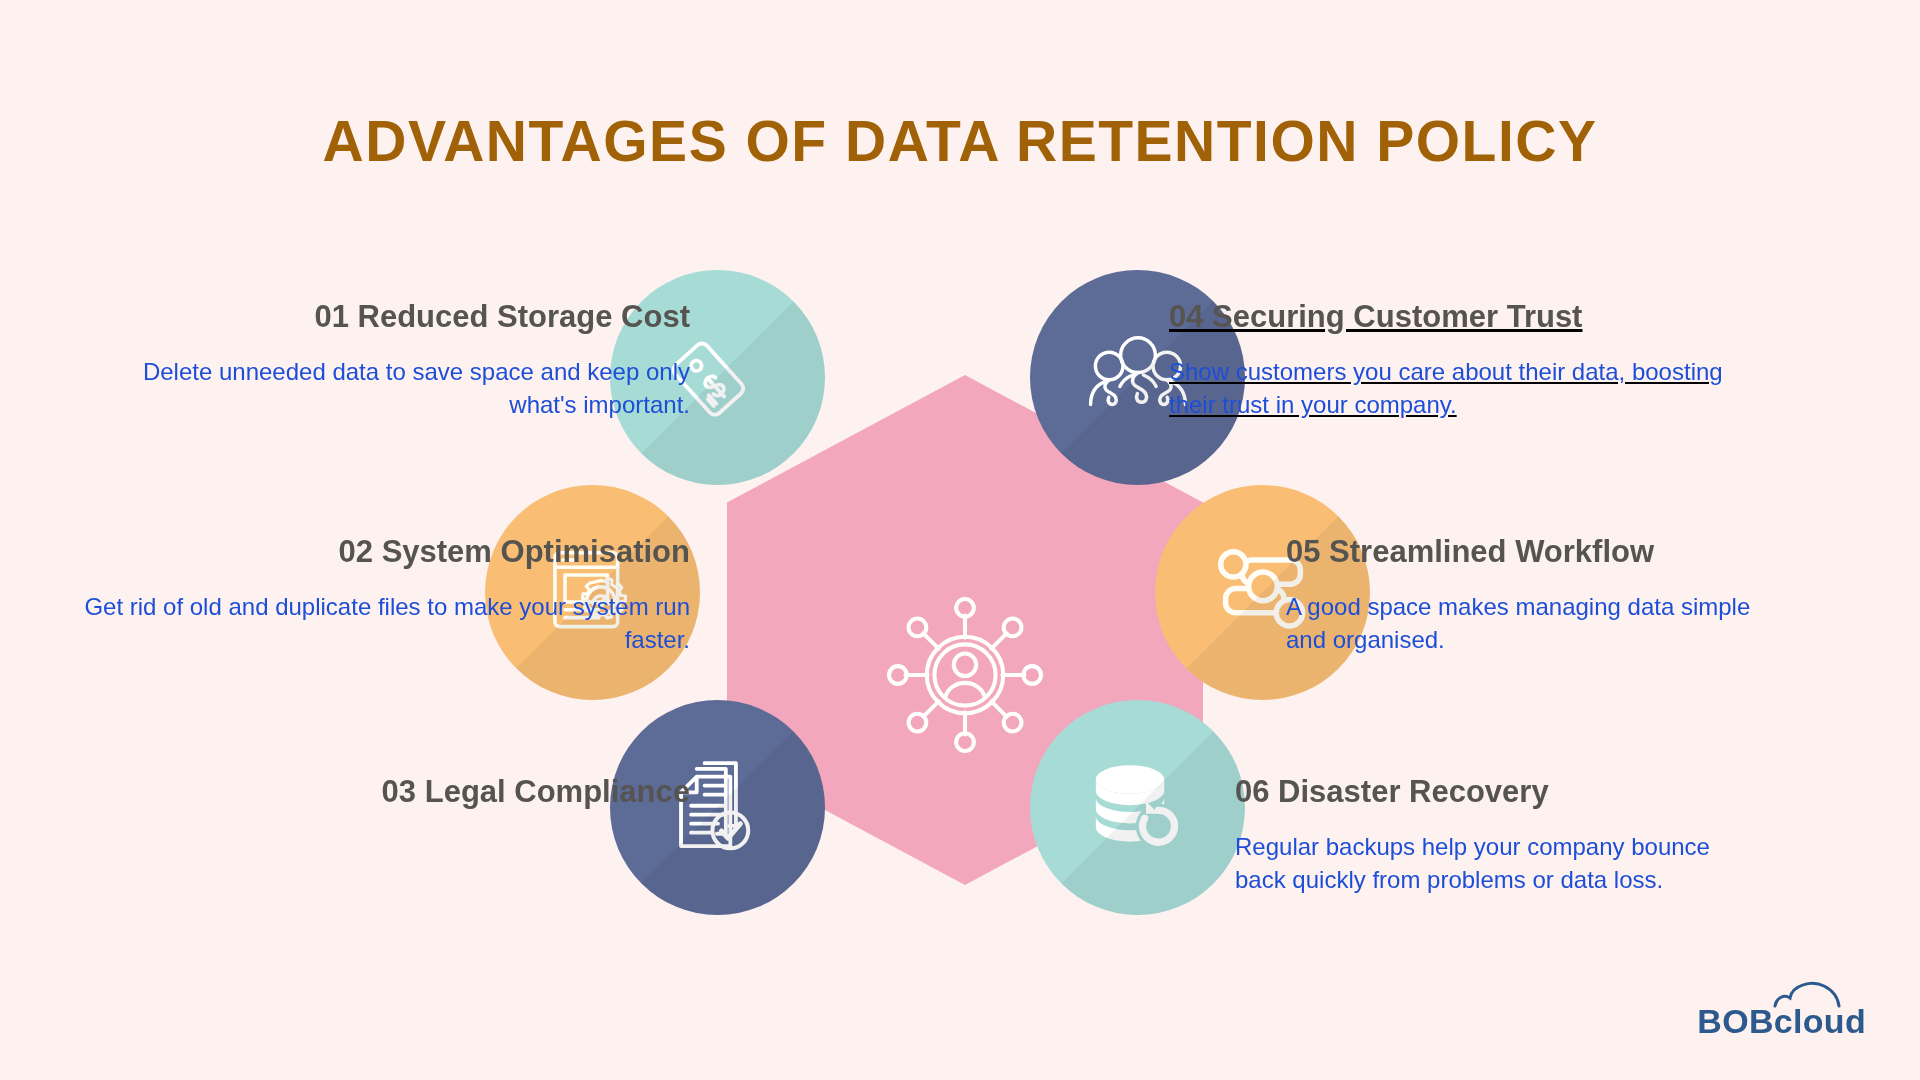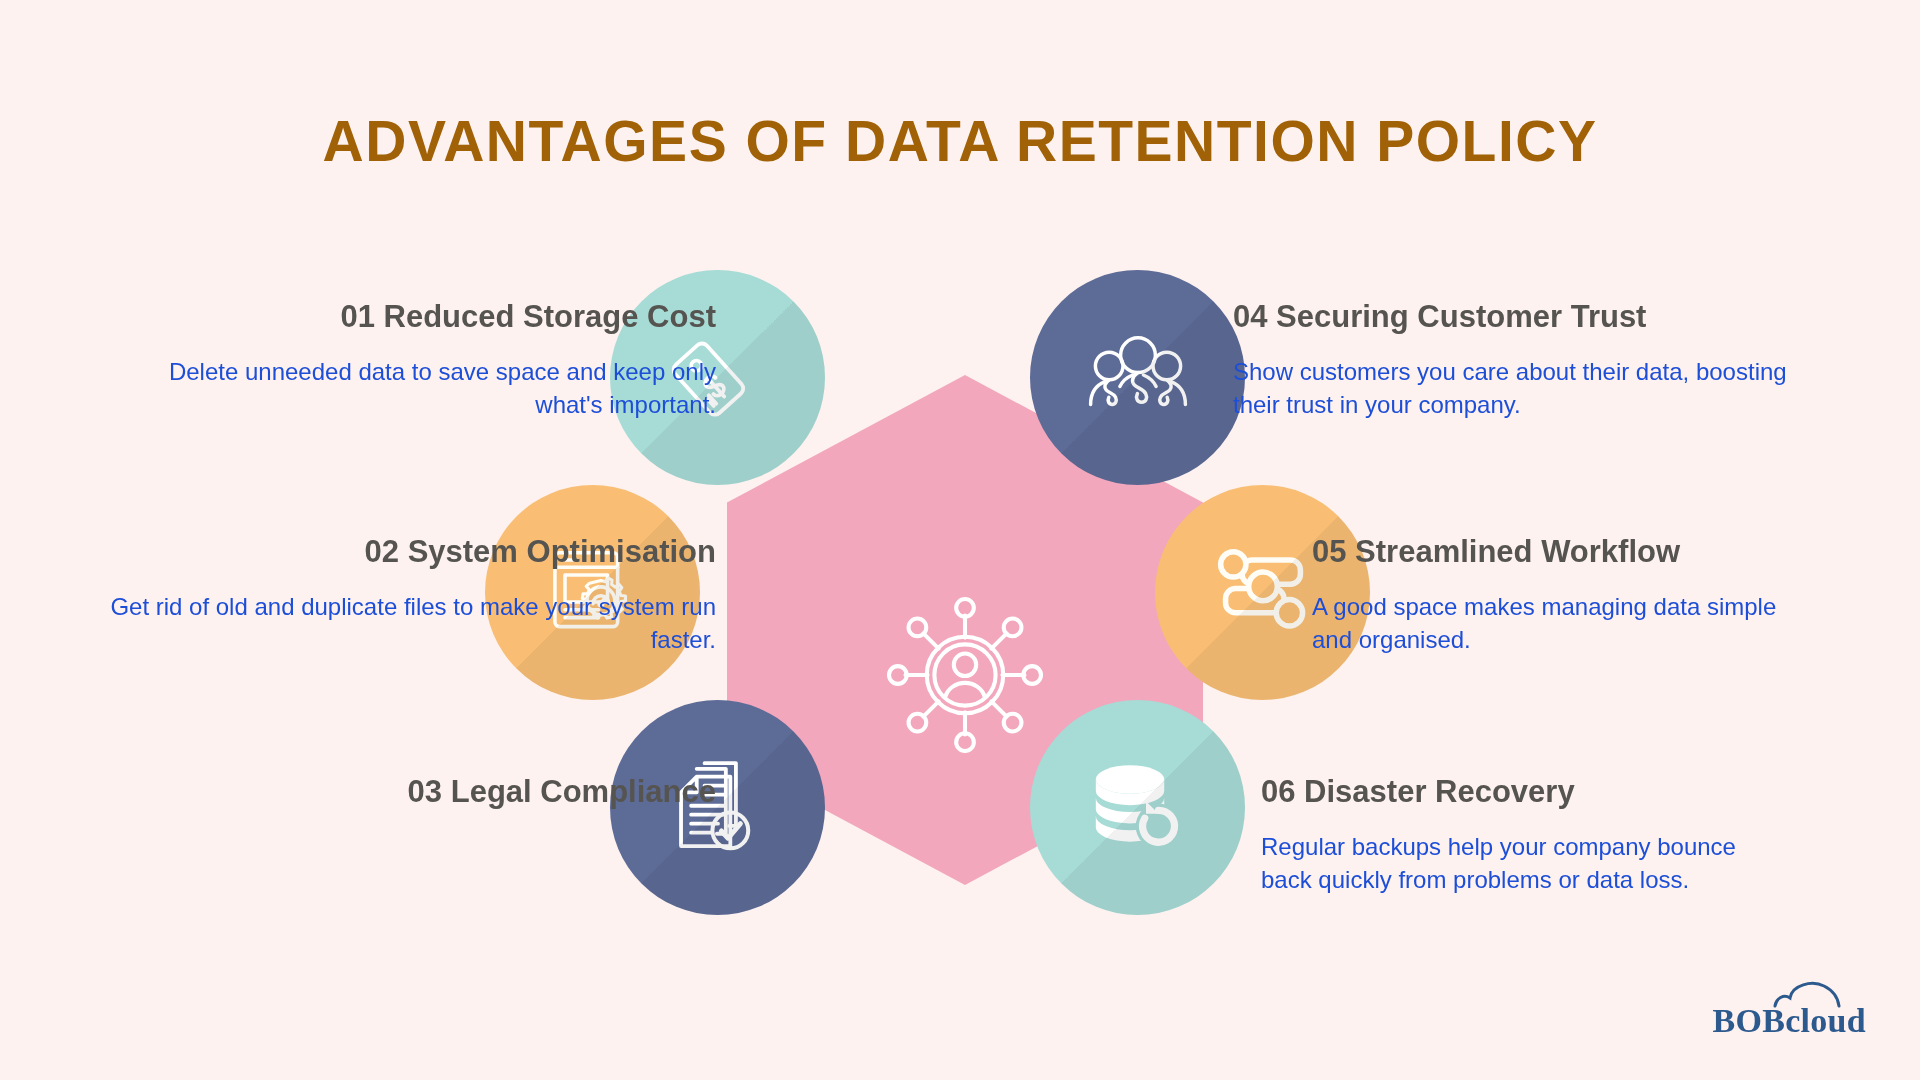--- a/index.html
+++ b/index.html
@@ -45,44 +45,44 @@
   .n3{left:25px;top:430px;}   
   .n4{left:445px;top:0px;}    
   .n5{left:570px;top:215px;}  
   .n6{left:445px;top:430px;}  
 
   .center-icon{
     position:absolute;left:295px;top:320px;width:170px;height:170px;
   }
 
   
-  .block{position:absolute;margin-left:26px;}
+  .block{position:absolute;}
   .block h3{
     margin:0 0 22px 0;
     font-size:31px;font-weight:bold;color:#565450;
     line-height:1.1;
   }
   .block p{
     margin:0;
     font-size:24px;line-height:1.37;color:#1d4ed8;font-weight:normal;
   }
   .left-block{text-align:right;}
   .right-block{text-align:left;}
 
   .b1{left:80px;top:300px;width:610px;}
   .b2{left:60px;top:535px;width:630px;}
   .b3{left:60px;top:775px;width:630px;}
-  .b4{left:1207px;top:300px;width:560px;}
+  .b4{left:1169px;top:300px;width:560px;text-decoration:underline;}
   .b5{left:1286px;top:535px;width:480px;}
   .b6{left:1235px;top:775px;width:480px;}
 
   
   .logo{
     position:absolute;right:54px;bottom:42px;
-    display:flex;align-items:center;font-family:Liberation Serif, serif;
+    display:flex;align-items:center;
   }
   .logo-text{
     font-size:34px;font-weight:bold;color:#2C5A8E;
     letter-spacing:0.3px;line-height:1;position:relative;
   }
   .logo-bob{color:#2C5A8E;}
   .logo-cloud{color:#2C5A8E;}
   .logo-cloud-arc{
     position:absolute;right:-2px;top:-26px;
   }

